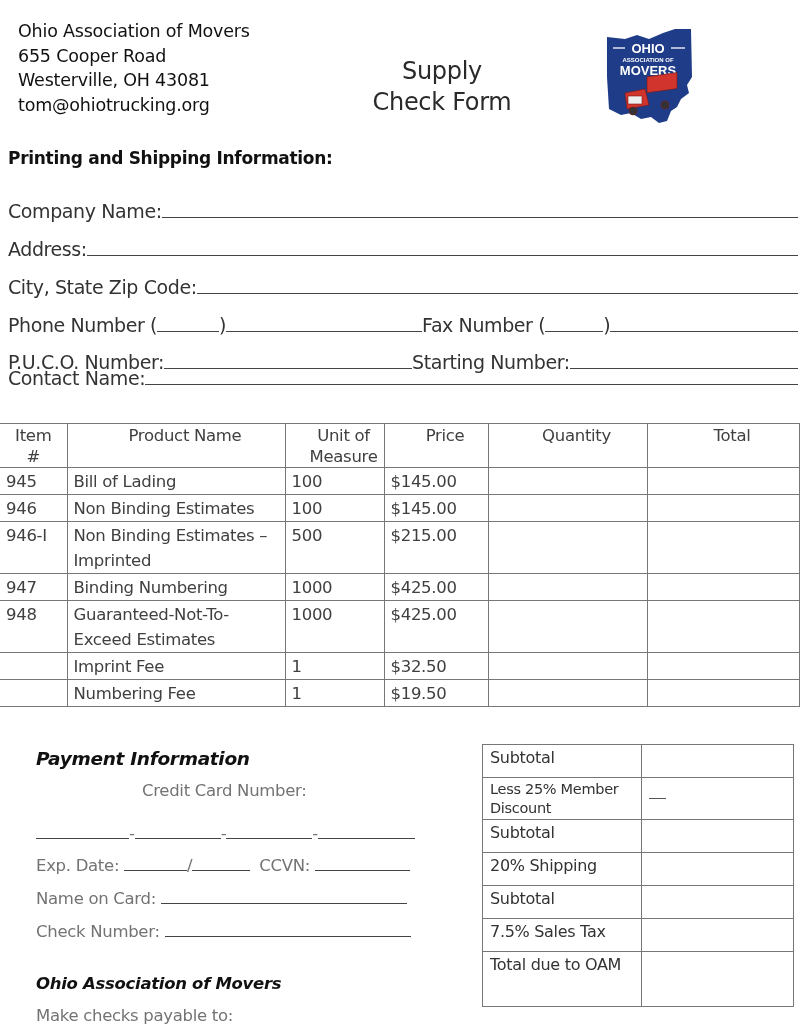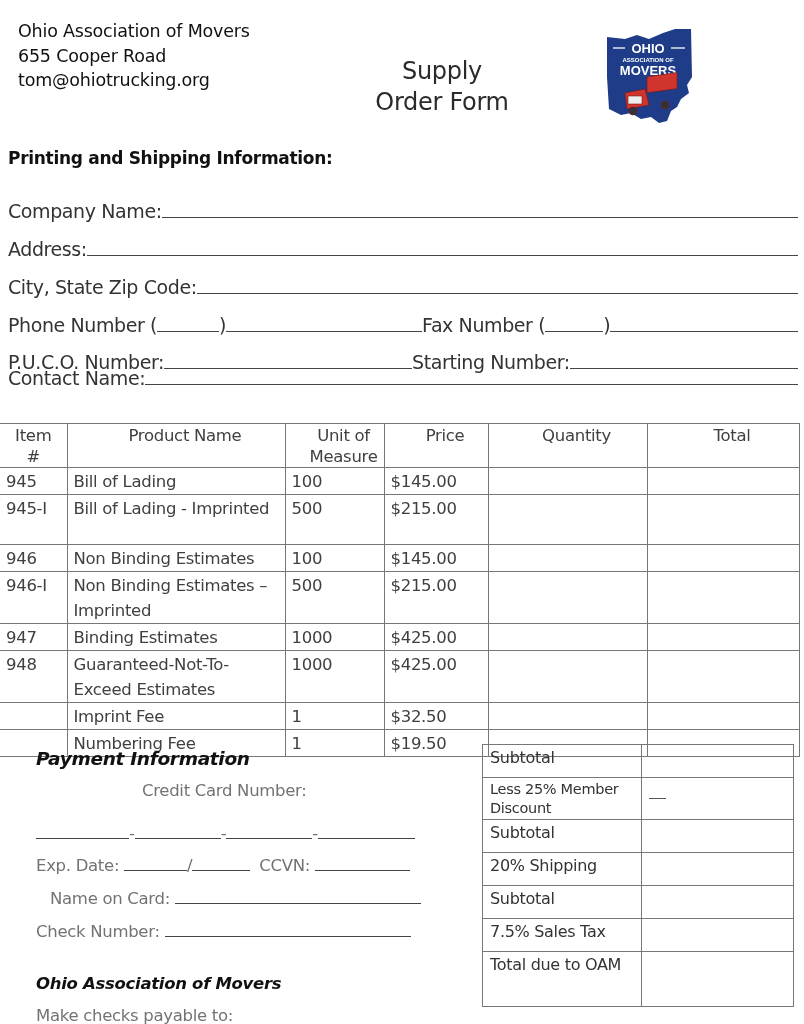--- a/index.html
+++ b/index.html
@@ -34,26 +34,27 @@
   .pay { position: absolute; font-size: 16.5px; color: #737373; white-space: nowrap; letter-spacing: -0.3px; }
   .uline { display: inline-block; border-bottom: 1.5px solid #444; height: 16px; vertical-align: baseline; }
   .payee { position: absolute; left: 36px; top: 974px; font-size: 16.5px; font-weight: bold; font-style: italic; color: #111; letter-spacing: -0.3px; }
 </style>
 </head>
 <body>
 
 <div class="addr">
   <div>Ohio Association of Movers</div>
   <div>655 Cooper Road</div>
+  <div>Westerville, OH 43081</div>
   <div>tom@ohiotrucking.org</div>
 </div>
 
 <div class="title">
   <div>Supply</div>
-  <div>Order Form</div>
+  <div>Check Form</div>
 </div>
 
 <div class="logo">
   <svg width="92" height="98" viewBox="0 0 92 98">
     <path d="M4 10 L22 12 L34 8 L46 12 L60 6 L72 2 L88 2 L89 50 L84 58 L86 66 L78 72 L74 80 L68 84 L64 94 L56 96 L48 90 L38 92 L28 86 L18 88 L6 82 L4 50 Z" fill="#1f3c88"></path>
     <line x1="10" y1="21" x2="22" y2="21" stroke="#fff" stroke-width="1.3"></line>
     <line x1="68" y1="21" x2="82" y2="21" stroke="#fff" stroke-width="1.3"></line>
     <text x="45" y="26" text-anchor="middle" font-family="Liberation Sans, sans-serif" font-weight="bold" font-size="13" fill="#fff">OHIO</text>
     <text x="45" y="35" text-anchor="middle" font-family="Liberation Sans, sans-serif" font-weight="bold" font-size="6" fill="#fff">ASSOCIATION OF</text>
     <text x="45" y="48" text-anchor="middle" font-family="Liberation Sans, sans-serif" font-weight="bold" font-size="13" fill="#fff">MOVERS</text>
@@ -121,47 +122,39 @@
     <th>Total</th>
   </tr>
   <tr style="height:25px;">
     <td class="l0">945</td>
     <td>Bill of Lading</td>
     <td>100</td>
     <td>$145.00</td>
     <td></td>
     <td></td>
   </tr>
-  <tr style="height:50px;">
-    <td class="l0">945-I</td>
-    <td>Bill of Lading - Imprinted</td>
-    <td>500</td>
-    <td>$215.00</td>
-    <td></td>
-    <td></td>
-  </tr>
   <tr style="height:26px;">
     <td class="l0">946</td>
     <td>Non Binding Estimates</td>
     <td>100</td>
     <td>$145.00</td>
     <td></td>
     <td></td>
   </tr>
   <tr style="height:50px;">
     <td class="l0">946-I</td>
     <td>Non Binding Estimates – Imprinted</td>
     <td>500</td>
     <td>$215.00</td>
     <td></td>
     <td></td>
   </tr>
   <tr style="height:26px;">
     <td class="l0">947</td>
-    <td>Binding Estimates</td>
+    <td>Binding Numbering</td>
     <td>1000</td>
     <td>$425.00</td>
     <td></td>
     <td></td>
   </tr>
   <tr style="height:50px;padding-left:46px;">
     <td class="l0">948</td>
     <td>Guaranteed-Not-To-Exceed Estimates</td>
     <td>1000</td>
     <td>$425.00</td>
@@ -232,21 +225,21 @@
   <span class="uline" style="width:93px;"></span><span>-</span><span class="uline" style="width:86px;"></span><span>-</span><span class="uline" style="width:86px;"></span><span>-</span><span class="uline" style="width:97px;"></span>
 </div>
 
 <div class="pay" style="left:36px; top:855px;">
   <span>Exp. Date:</span>
   <span class="uline" style="width:63px;"></span><span>/</span><span class="uline" style="width:58px;"></span>
   <span style="margin-left:4px;">CCVN:</span>
   <span class="uline" style="width:95px;"></span>
 </div>
 
-<div class="pay" style="left:50px; top:888px;">
+<div class="pay" style="left:36px; top:888px;">
   <span>Name on Card:</span>
   <span class="uline" style="width:246px;"></span>
 </div>
 
 <div class="pay" style="left:36px; top:921px;">
   <span>Check Number:</span>
   <span class="uline" style="width:246px;"></span>
 </div>
 
 <div class="pay" style="left:36px; top:1006px;">Make checks payable to:</div>

